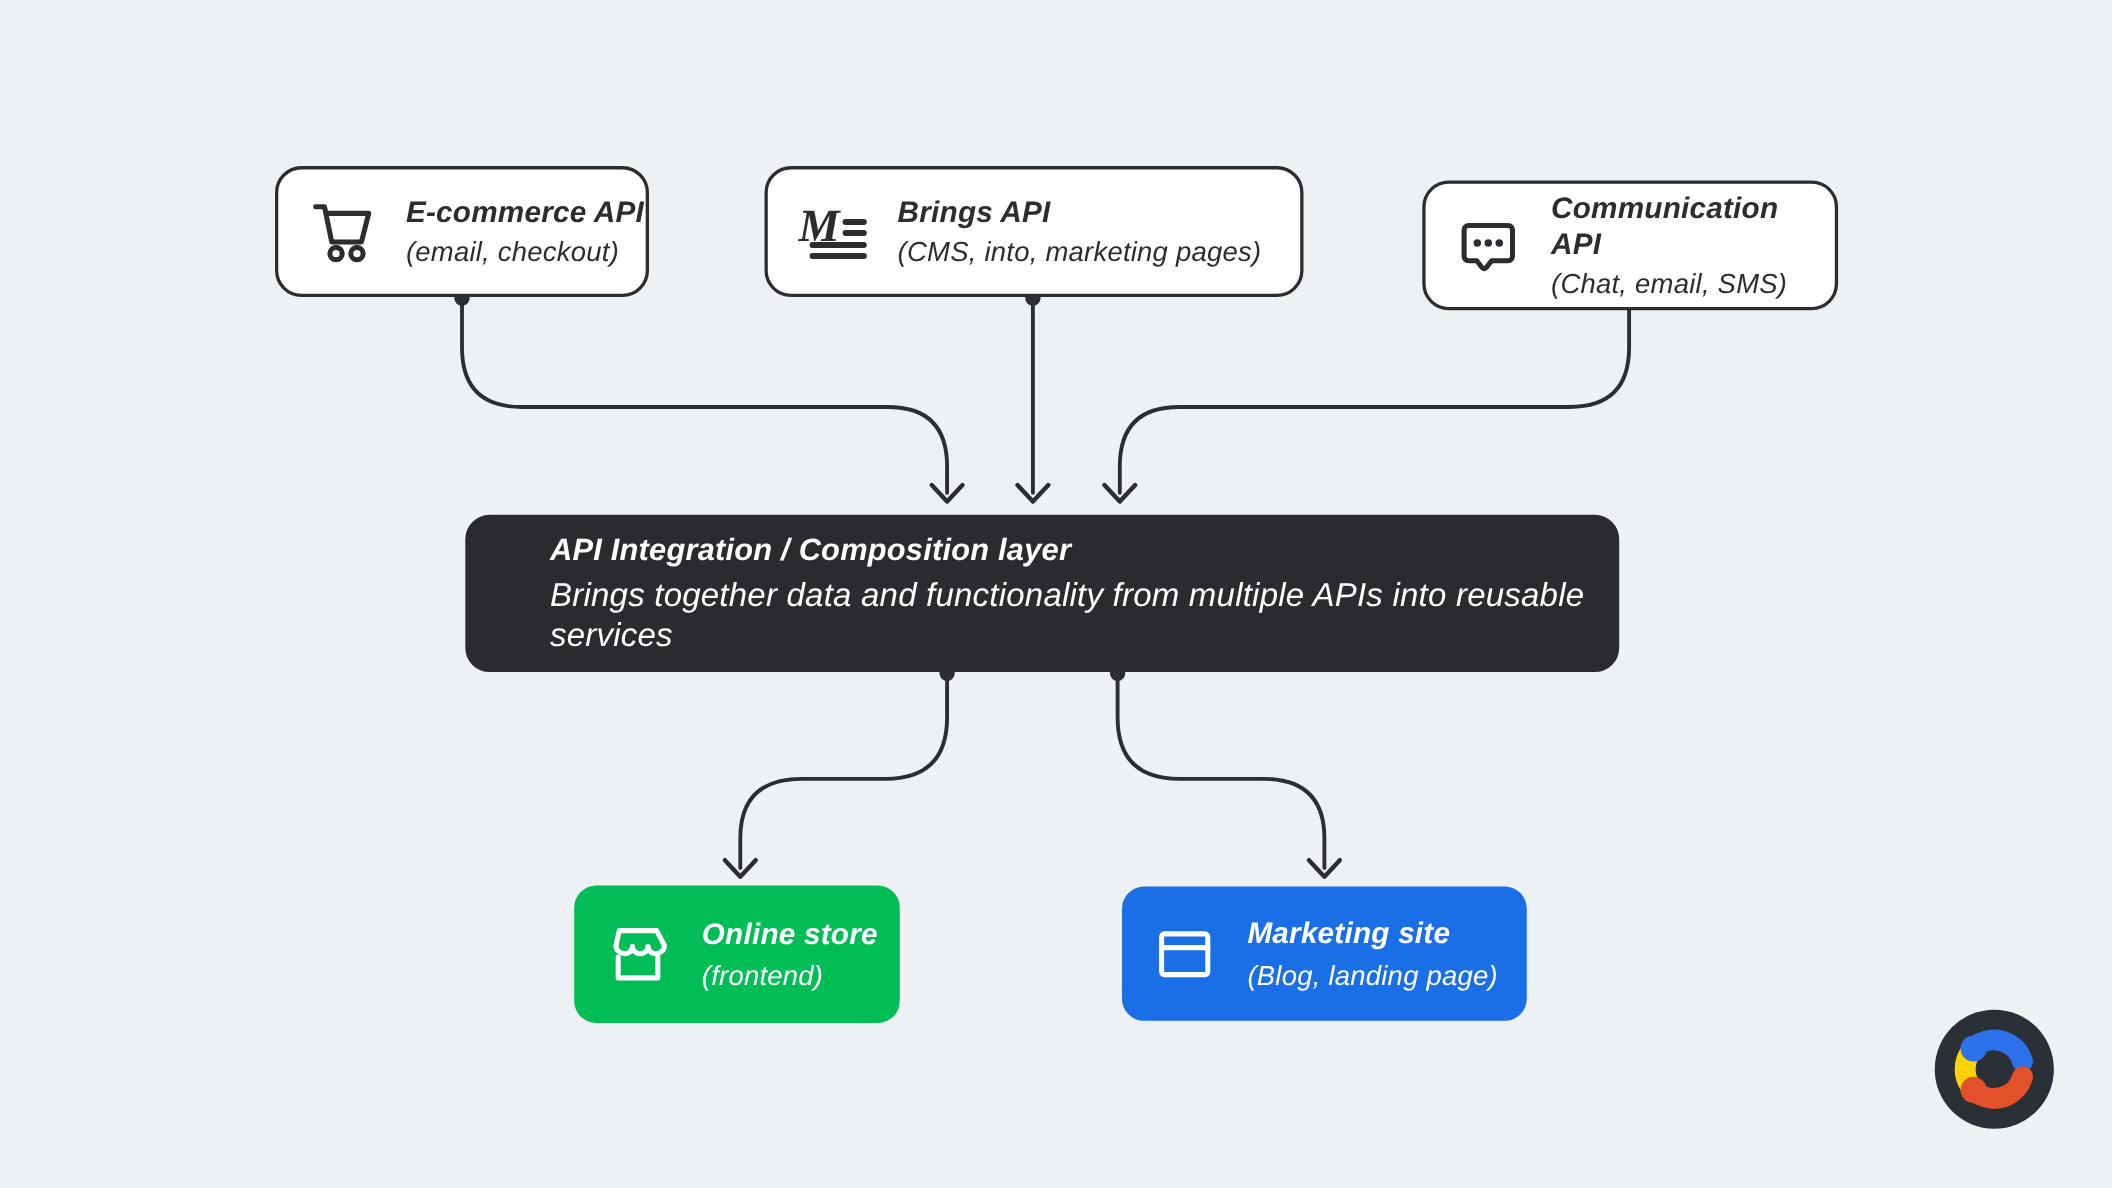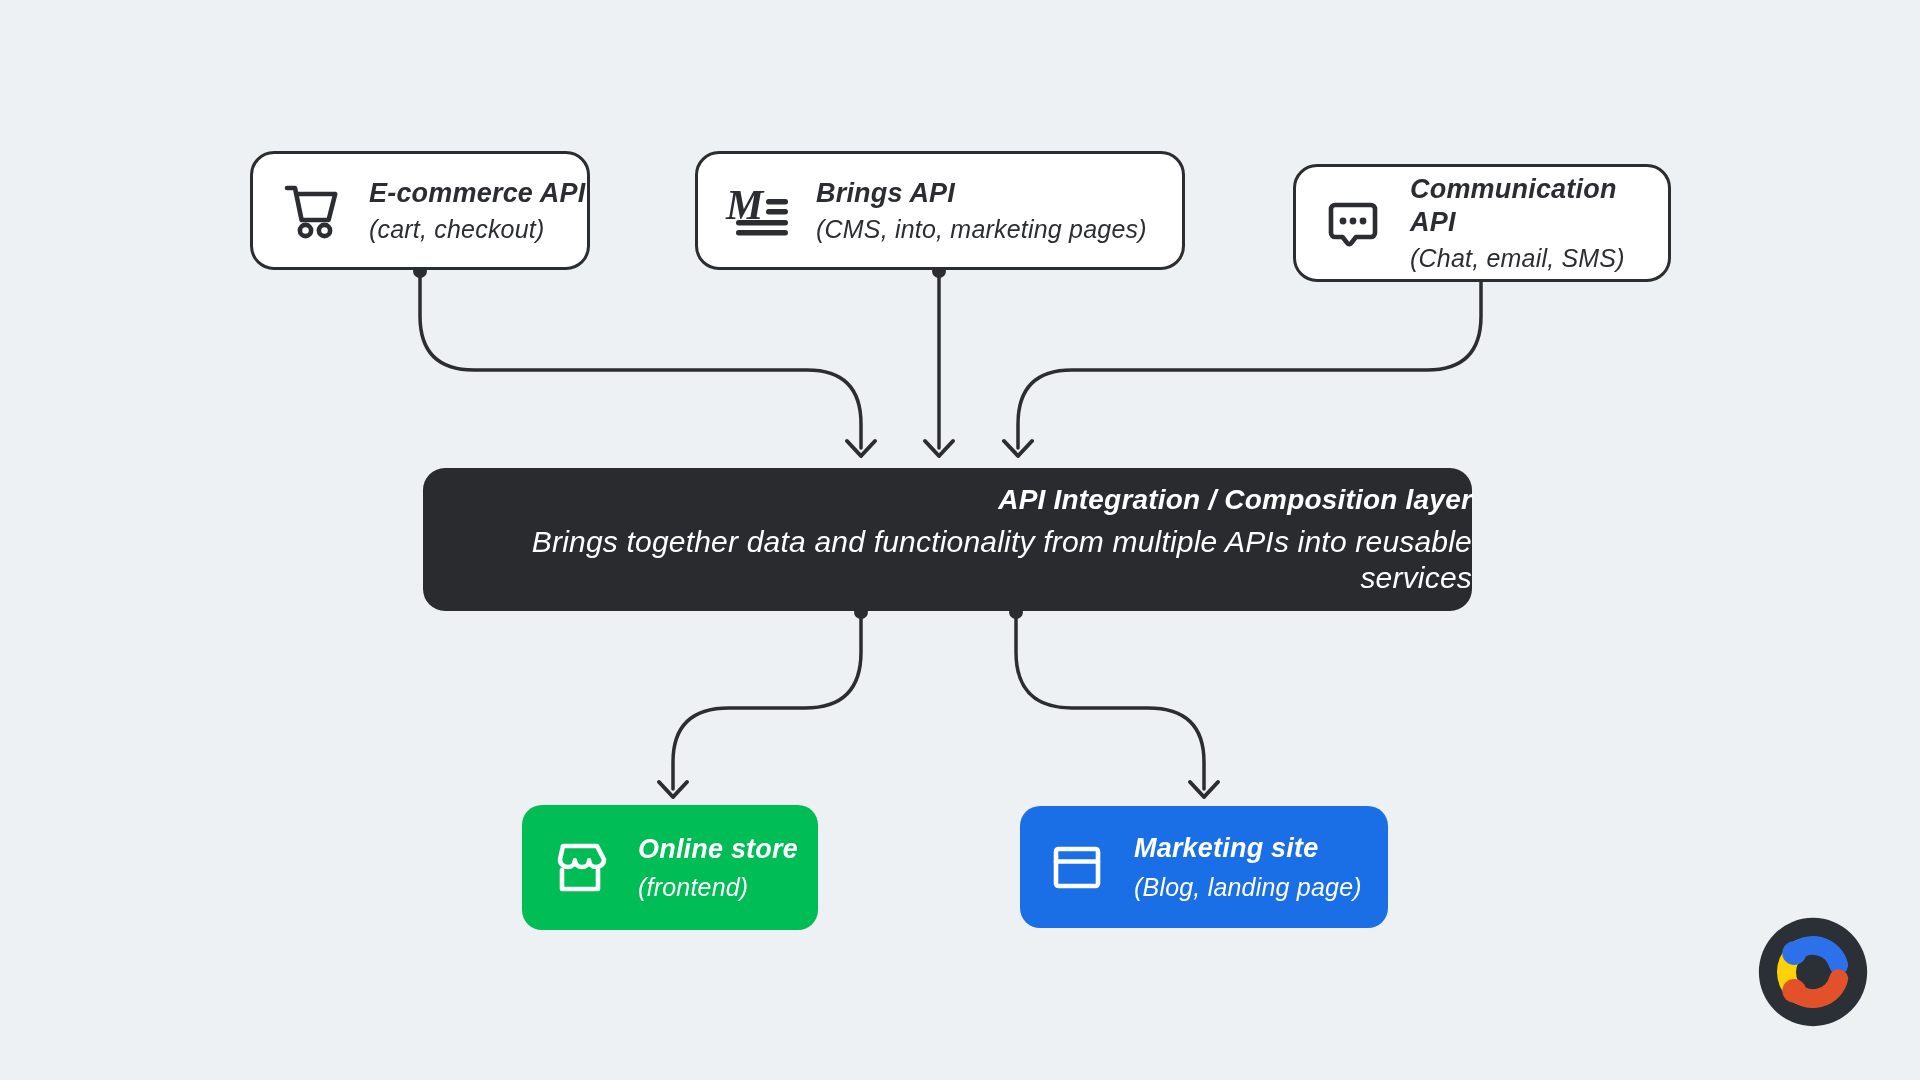--- a/index.html
+++ b/index.html
@@ -59,21 +59,21 @@
   </svg>
 
   <div class="node api-box" style="left:250px;top:151px;width:340px;height:119px;">
     <svg class="icon" width="64" height="64" viewBox="0 0 64 64" fill="none" stroke="#2b2d31" stroke-width="4.6" stroke-linecap="round" stroke-linejoin="round">
       <path d="M8,9 h8 l6.6,32 h27 l6.6,-26 H19"></path>
       <circle cx="26.5" cy="51.5" r="5.6"></circle>
       <circle cx="45.5" cy="51.5" r="5.6"></circle>
     </svg>
     <div class="txt">
       <div class="title">E-commerce API</div>
-      <div class="subtitle">(cart, checkout)</div>
+      <div class="subtitle">(email, checkout)</div>
     </div>
   </div>
 
   <div class="node api-box" style="left:695px;top:151px;width:490px;height:119px;">
     <svg class="icon" width="66" height="62" viewBox="0 0 66 62" fill="#2b2d31">
       <text x="2" y="39" font-family="Liberation Serif, serif" font-weight="700" font-size="42">M</text>
       <rect x="42" y="19" width="22" height="5.5" rx="2.7"></rect>
       <rect x="42" y="29" width="22" height="5.5" rx="2.7"></rect>
       <rect x="12" y="40" width="52" height="5.5" rx="2.7"></rect>
       <rect x="12" y="50" width="52" height="5.5" rx="2.7"></rect>
@@ -92,21 +92,21 @@
         <circle cx="31" cy="29" r="3.4"></circle>
         <circle cx="41" cy="29" r="3.4"></circle>
       </g>
     </svg>
     <div class="txt">
       <div class="title">Communication API</div>
       <div class="subtitle">(Chat, email, SMS)</div>
     </div>
   </div>
 
-  <div class="node dark-box" style="left: 423px; top: 468px; width: 1049px; height: 143px; background-color: rgb(41, 43, 47); text-align: right;">
+  <div class="node dark-box" style="left: 423px; top: 468px; width: 1049px; height: 143px; background-color: rgb(41, 43, 47);">
     <div class="txt">
       <div class="title">API Integration / Composition layer</div>
       <div class="subtitle">Brings together data and functionality from multiple APIs into reusable services</div>
     </div>
   </div>
 
   <div class="node pill" style="left: 522px; top: 805px; width: 296px; height: 125px; background-color: rgb(0, 189, 85);">
     <svg class="icon" width="64" height="64" viewBox="0 0 64 64" fill="none" stroke="#ffffff" stroke-width="4.6" stroke-linecap="round" stroke-linejoin="round">
       <path d="M15,10 h34 l7,13.5 c0,4.6 -3.7,7.5 -7.8,7.5 c-3.9,0 -7.1,-2.9 -7.1,-6.8 c0,3.9 -3.2,6.8 -7.1,6.8 c-3.9,0 -7.1,-2.9 -7.1,-6.8 c0,3.9 -3.2,6.8 -7.1,6.8 c-4.1,0 -7.8,-2.9 -7.8,-7.5 z"></path>
       <path d="M14,34 v19 h36 v-19"></path>

